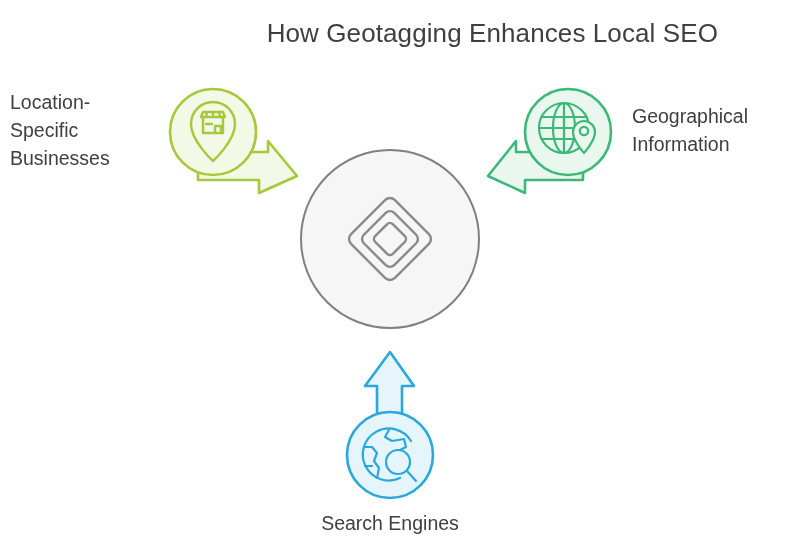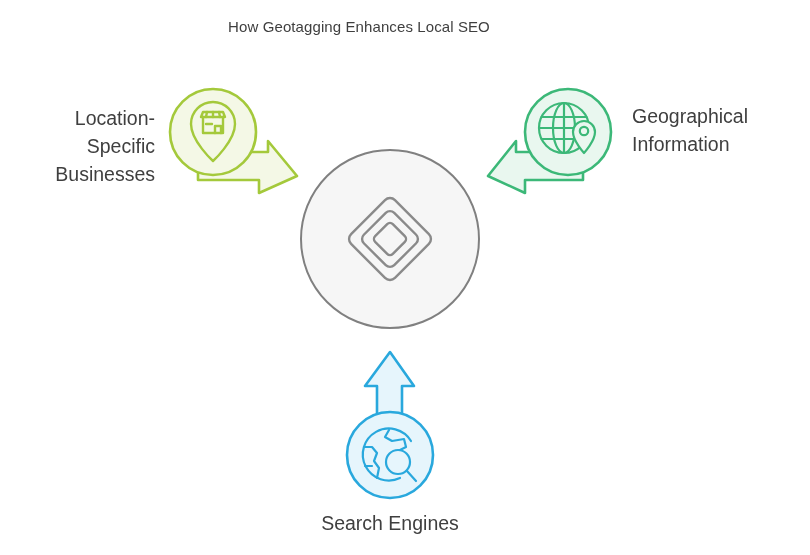--- a/index.html
+++ b/index.html
@@ -18,40 +18,38 @@
   #canvas {
     position: relative;
     width: 810px;
     height: 555px;
   }
   #title {
     position: absolute;
     left: 0;
     top: 18px;
     width: 718px;
-    text-align: center;
-    font-size: 15px;
+    text-align: right;
+    font-size: 26px;
     font-weight: 400;
     color: #3f3f3f;
     letter-spacing: 0.1px;
   }
   .node-label {
     position: absolute;
     font-size: 19.5px;
     line-height: 28px;
     color: #3f3f3f;
     font-weight: 400;
     white-space: pre-line;
   }
   #label-left {
     left: 10px;
     top: 88px;
     width: 145px;
-    text-align: right;
-    margin-top: 16px;
   }
   #label-right {
     left: 632px;
     top: 102px;
     width: 175px;
     text-align: left;
   }
   #label-bottom {
     left: 255px;
     top: 509px;

